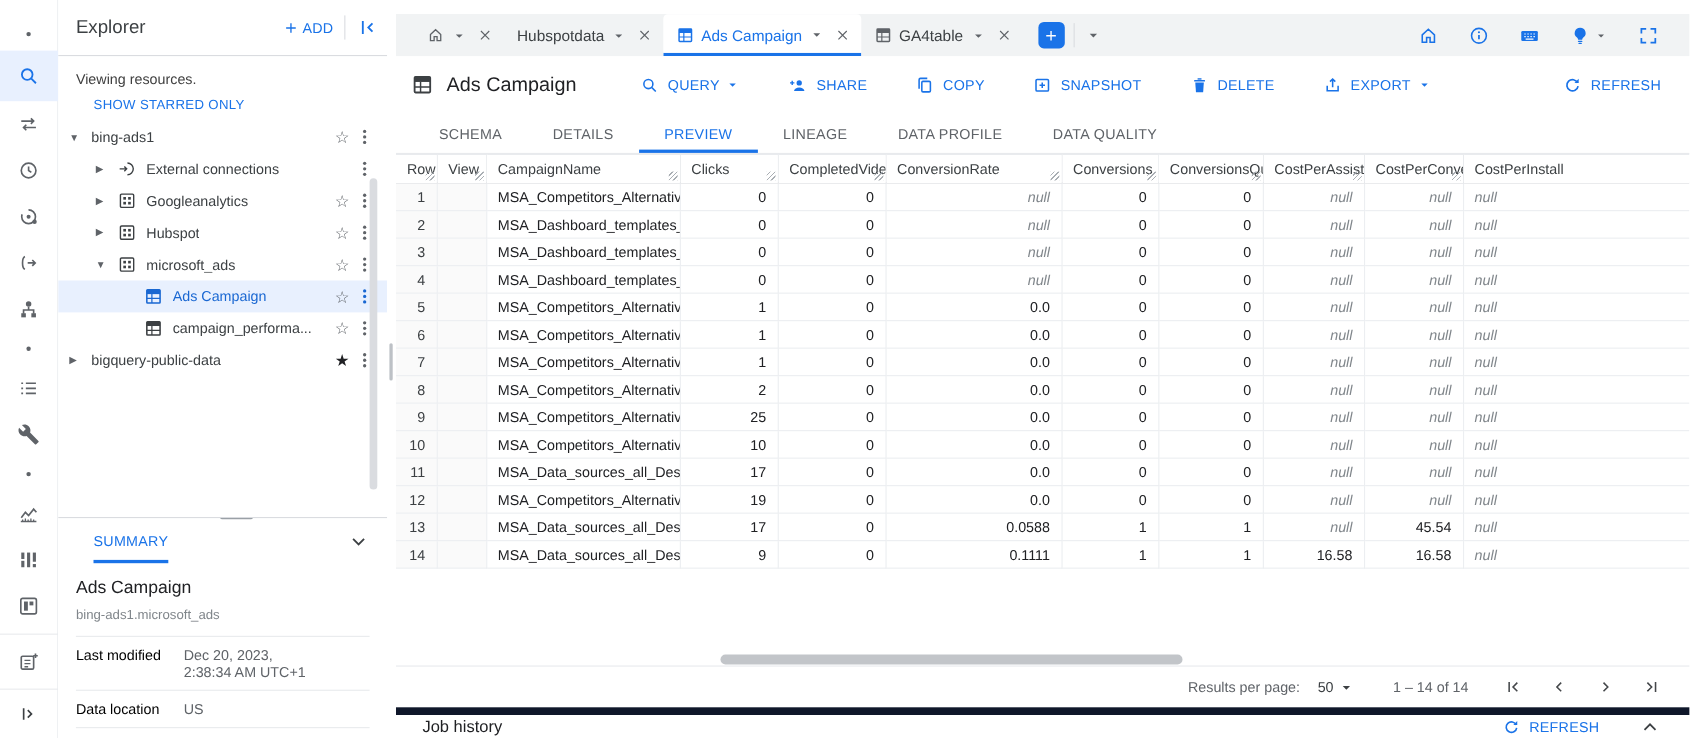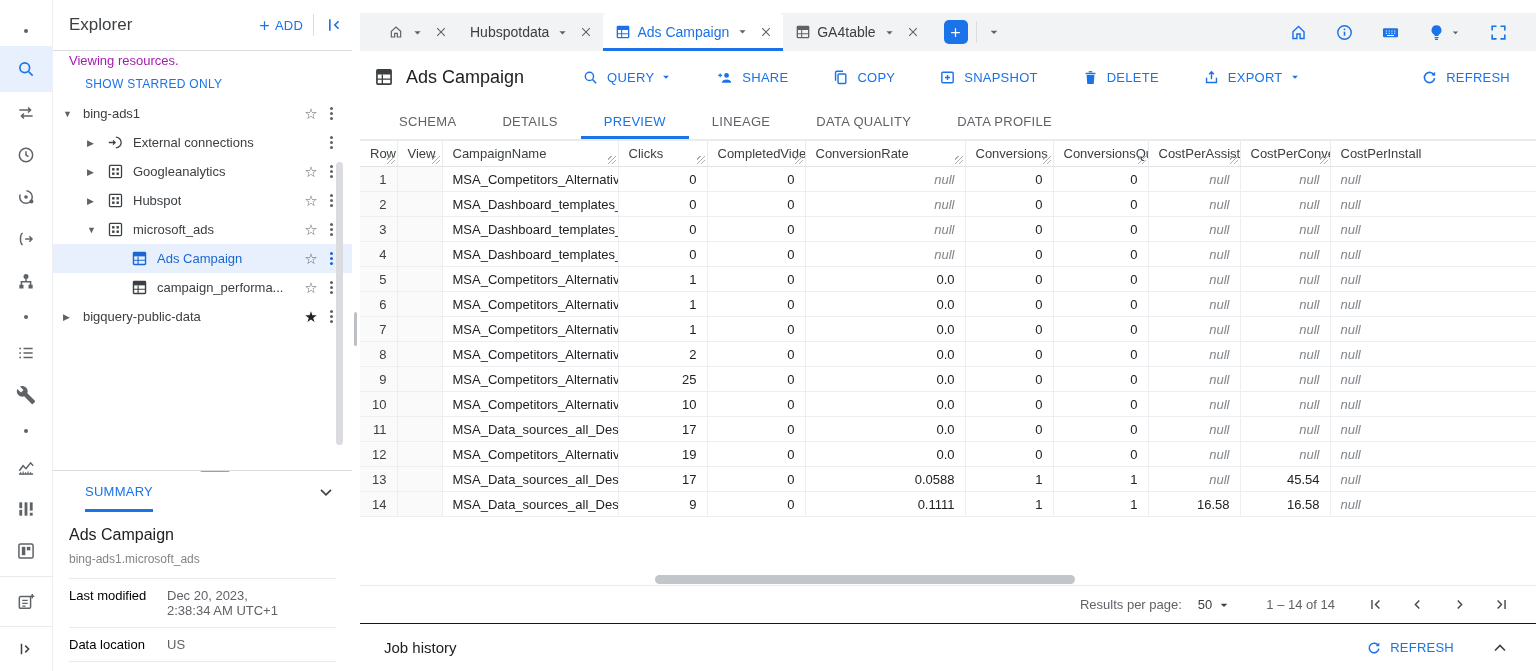--- a/index.html
+++ b/index.html
@@ -24,21 +24,21 @@
   .exp-title{font-size:17px;color:#3c4043}
   .exp-add{margin-left:auto;display:flex;align-items:center;gap:3px;color:#1a73e8;font-size:13px;font-weight:500;letter-spacing:.2px;cursor:pointer}
   .exp-add svg{width:15px;height:15px}
   .exp-hdiv{width:1px;height:22px;background:#dadce0;margin:0 10px}
   .exp-collapse{color:#1a73e8;width:20px;height:20px;cursor:pointer}
   .exp-search{margin:15px 14px 0 14px;height:34px;border:1px solid #80868b;border-radius:6px;display:flex;align-items:center;padding:0 9px 0 10px;gap:8px;box-sizing:border-box}
   .exp-search .mag{width:16px;height:16px;color:#5f6368;flex:none}
   .searchinput{border:none;outline:none;flex:1;min-width:0;font-size:14px;color:#202124;font-family:inherit;background:transparent}
   .searchinput::placeholder{color:#5f6368}
   .helpdot{width:16px;height:16px;border-radius:50%;background:#202124;color:#fff;font-size:10.5px;font-weight:700;display:flex;align-items:center;justify-content:center;flex:none;cursor:pointer}
-  .exp-viewing{margin:2px 16px 0;font-size:13px;color:#a21caf}
+  .exp-viewing{margin:13px 16px 0;font-size:13px;color:#404040}
   .exp-starred{margin:9px 32px 0;font-size:12px;font-weight:500;letter-spacing:.3px;color:#1a73e8;cursor:pointer}
   .tree{margin-top:8px}
   .tree-row{display:flex;align-items:center;height:29px;padding-right:12px;cursor:pointer}
   .tree-row.selected{background:#e8f0fe}
   .exp{width:20px;flex:none;font-size:9px;color:#5f6368;text-align:left}
   .ti{width:17px;height:17px;flex:none;margin-right:9px;color:#3c4043}
   .selected .ti{color:#1967d2}
   .tlabel{font-size:13px;color:#3c4043;font-weight:500;white-space:nowrap;overflow:hidden}
   .tree-row.plain .tlabel{font-weight:400}
   .selected .tlabel{color:#1967d2}
@@ -113,21 +113,21 @@
   .hthumb{position:absolute;left:295px;top:0;width:420px;height:9px;background:#c2c5c9;border-radius:5px;cursor:pointer}
 
   .pagefoot{height:38px;flex:none;border-top:1px solid #e8eaed;display:flex;align-items:center;justify-content:flex-end;padding-right:26px;box-sizing:border-box}
   .pf-label{font-size:13px;color:#5f6368}
   .pf-size{display:flex;align-items:center;gap:4px;margin-left:16px;color:#3c4043;font-size:13px;font-weight:500;cursor:pointer}
   .pf-size svg{width:16px;height:16px;color:#3c4043}
   .pf-range{margin-left:34px;font-size:13px;color:#5f6368}
   .pf-nav{display:flex;align-items:center;gap:25px;margin-left:32px;color:#44474a}
   .pf-nav svg{width:17px;height:17px;cursor:pointer}
 
-  .jobbar{height:48px;flex:none;border-top:1px solid #0f172a;display:flex;align-items:center;padding:0 26px 0 24px;box-sizing:border-box;background:#fff}
+  .jobbar{height:28px;flex:none;border-top:7px solid #0f172a;display:flex;align-items:center;padding:0 26px 0 24px;box-sizing:border-box;background:#fff}
   .jb-title{font-size:15px;color:#202124}
   .jb-right{margin-left:auto;display:flex;align-items:center;gap:36px}
   .jb-refresh{display:flex;align-items:center;gap:8px;color:#1a73e8;font-size:13px;font-weight:500;letter-spacing:.25px;cursor:pointer}
   .jb-refresh svg{width:16px;height:16px}
   .jb-chev{width:20px;height:20px;color:#3c4043;cursor:pointer}
 </style>
 </head>
 <body>
 
 <svg width="0" height="0" style="position:absolute">
@@ -642,22 +642,22 @@
           </svg>
         <span>REFRESH</span>
       </span>
     </div>
 
     <div class="subtabs">
       <span class="subtab">SCHEMA</span>
       <span class="subtab">DETAILS</span>
       <span class="subtab active">PREVIEW</span>
       <span class="subtab">LINEAGE</span>
+      <span class="subtab">DATA PROFILE</span>
       <span class="subtab">DATA QUALITY</span>
-      <span class="subtab">DATA PROFILE</span>
     </div>
 
     <div class="tablewrap">
       <table class="grid">
         <colgroup id="grid-cols">
             <col style="width: 37px;">
             <col style="width: 45px;">
             <col style="width: 176px;">
             <col style="width: 89px;">
             <col style="width: 98px;">

